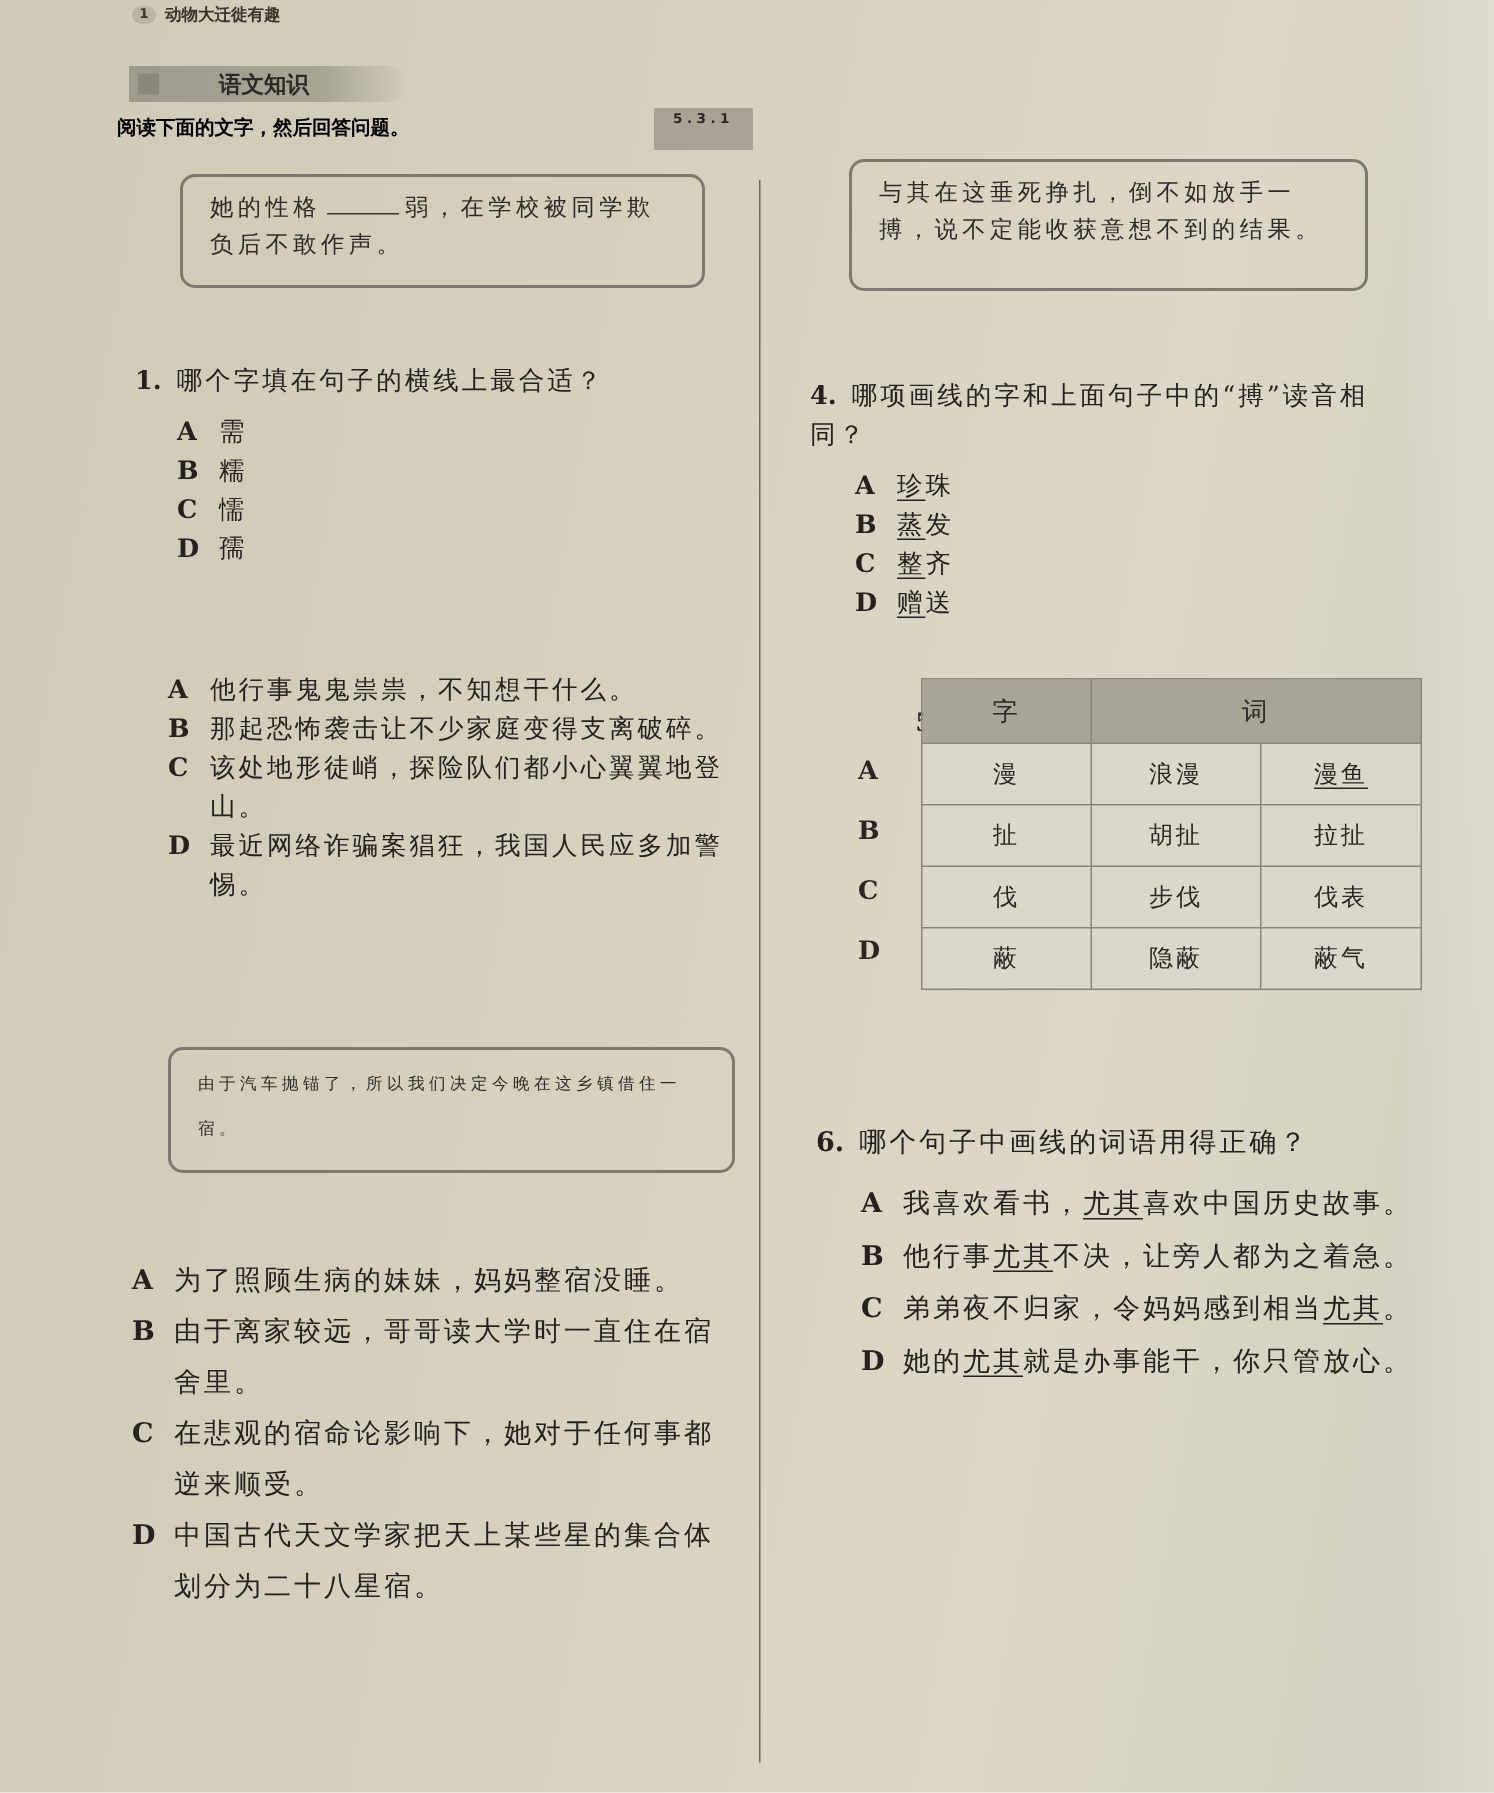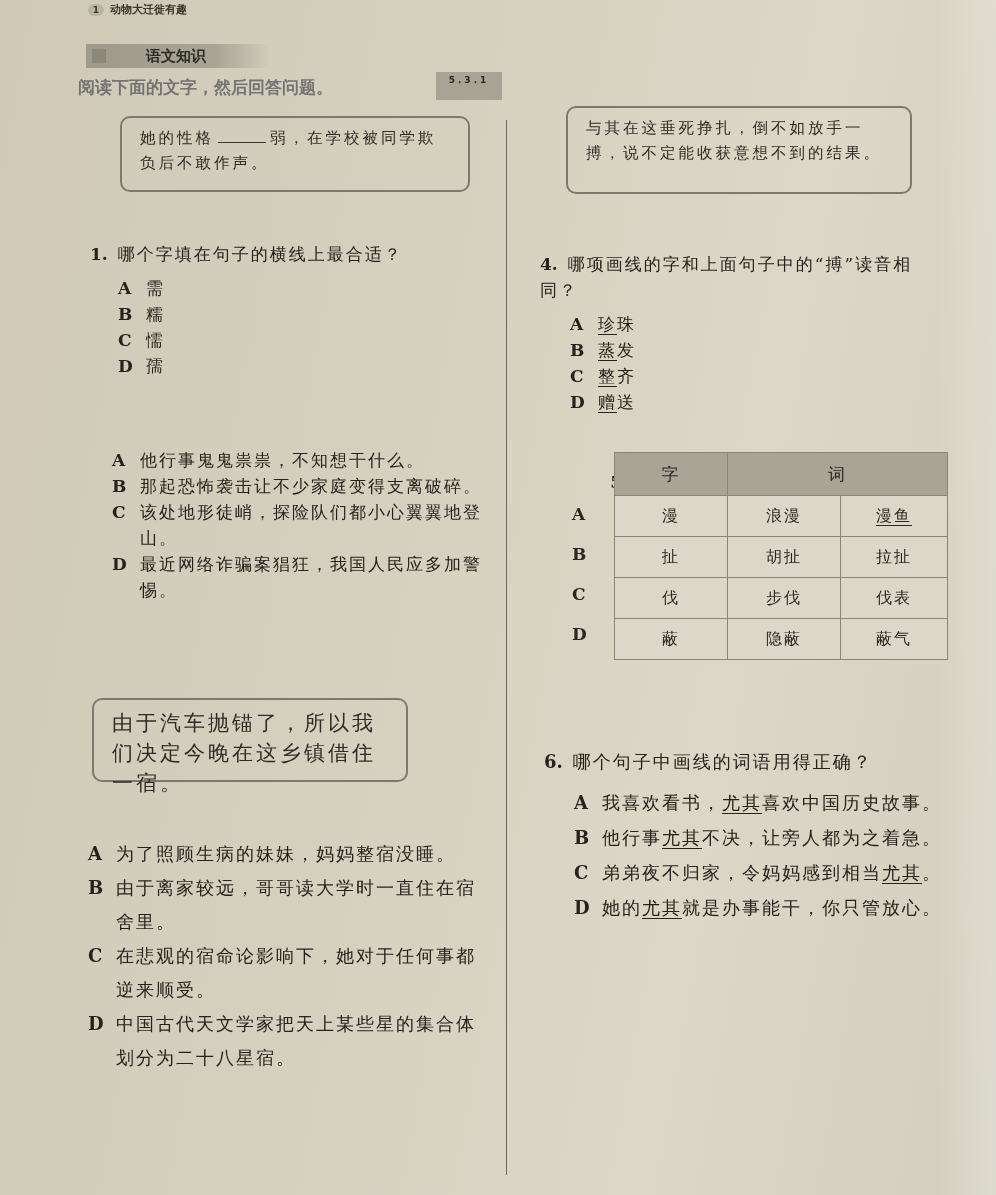--- a/index.html
+++ b/index.html
@@ -27,21 +27,21 @@
     background: linear-gradient(90deg, #9e9a8c 0%, #a9a595 70%, rgba(169,165,149,0) 100%);
     border-radius: 0 14px 14px 0;
     font-family: "DejaVu Sans", sans-serif; font-weight: bold; font-size: 15px;
     line-height: 24px; padding-left: 60px; box-sizing: border-box; color: #2c2a24;
   }
   .section-icon {
     position: absolute; left: 6px; top: 5px; width: 14px; height: 14px; background: #8b8779;
   }
   .instruction {
     left: 78px; top: 76px; font-family: "DejaVu Sans", sans-serif; font-weight: bold;
-    font-size: 17px; color: #737373;
+    font-size: 13px; color: #000000;
   }
   .code-badge {
     left: 436px; top: 72px; width: 66px; height: 28px; background: #a8a394;
     font-family: "DejaVu Sans", sans-serif; font-size: 9px; font-weight: bold; text-align: center;
     line-height: 16px; letter-spacing: 3px;
   }
   .divider {
     left: 506px; top: 120px; width: 1px; height: 1055px; background: #6d685d;
   }
   .passage-box {
@@ -132,21 +132,21 @@
         <span class="opt-letter">C</span>
         <span class="opt-text">该处地形徒峭，探险队们都小心翼翼地登山。</span>
       </div>
     <div class="opt">
         <span class="opt-letter">D</span>
         <span class="opt-text">最近网络诈骗案猖狂，我国人民应多加警惕。</span>
       </div>
   </div>
 </div>
 
-<div class="passage-box" style="left:92px; top:698px; width:316px; height:84px; font-size:21px; line-height:30px;">
+<div class="passage-box" style="left:112px; top:698px; width:378px; height:84px; font-size:11px; line-height:30px;">
   <span>由于汽车抛锚了，所以我们决定今晚在这乡镇借住一宿。</span>
 </div>
 
 <div class="question" style="left:62px; top:790px; width:420px; font-size:18px; line-height:30px;">
   <div style="padding-left:26px; margin-top:4px;">
     <div class="opt" style="font-size:18px; line-height:34px;">
         <span class="opt-letter">A</span>
         <span class="opt-text">为了照顾生病的妹妹，妈妈整宿没睡。</span>
       </div>
     <div class="opt" style="font-size:18px; line-height:34px;">

